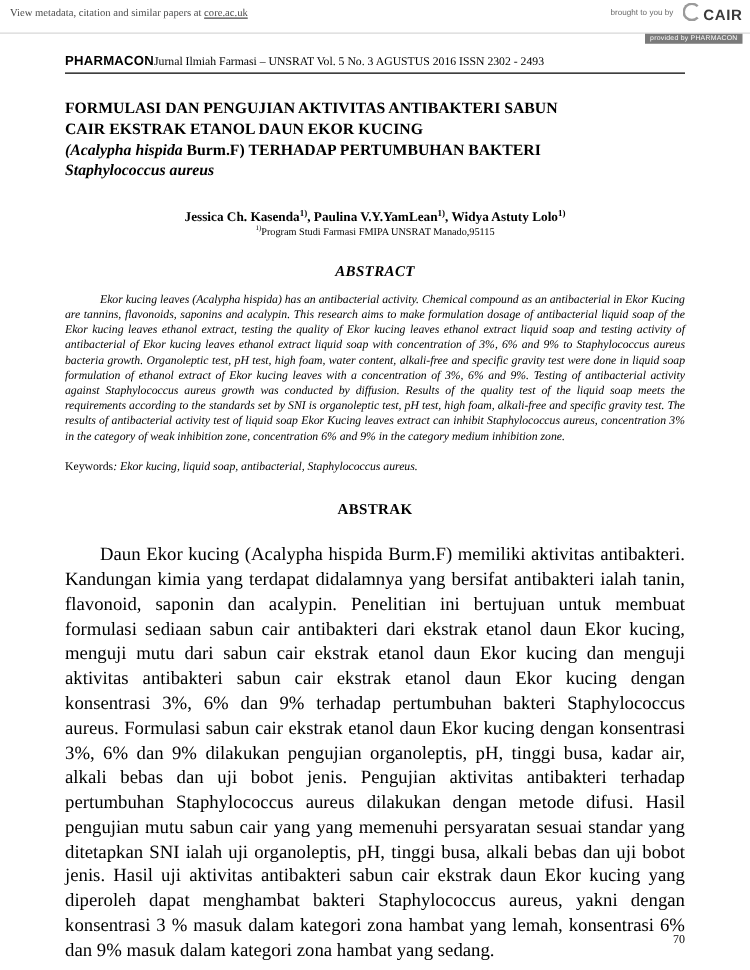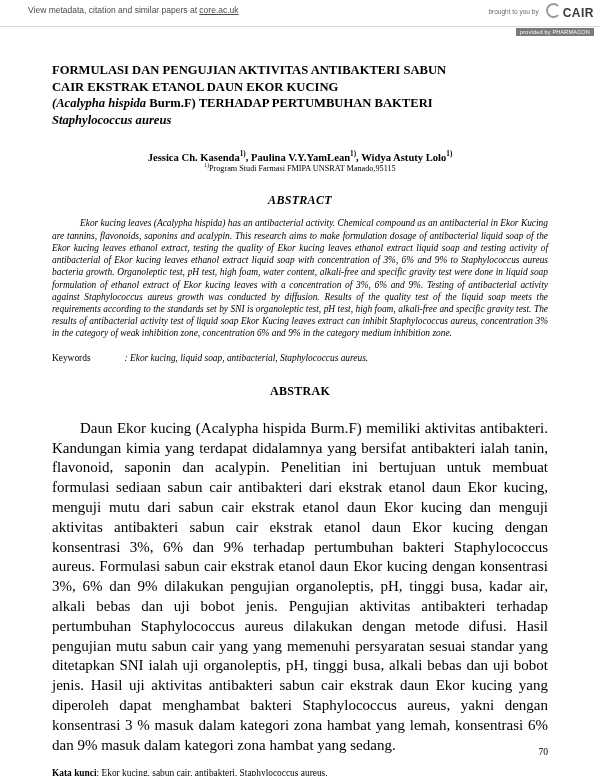--- a/index.html
+++ b/index.html
@@ -20,24 +20,23 @@
   .core-bar {
     position: relative;
     height: 26px;
     border-bottom: 1px solid #d8d8d8;
     background: #ffffff;
   }
   .core-meta {
     position: absolute;
     left: 8px;
     top: 5px;
-    font-family: Liberation Sans, sans-serif;
+    font-family: Liberation Serif, serif;
     font-size: 8.5px;
     color: #4a4a4a;
-    margin-left: 20px;
   }
   .core-meta a {
     color: #4a4a4a;
     text-decoration: underline;
   }
   .core-right {
     position: absolute;
     right: 6px;
     top: 1px;
     text-align: right;
@@ -171,38 +170,41 @@
     text-align: justify;
   }
   .kata-kunci b { font-weight: bold; }
 
   .page-number {
     position: absolute;
     right: 52px;
     bottom: 20px;
     font-size: 9.6px;
   }
-  i.it { font-style: italic; margin-left: 34px; }
+  i.it { font-style: italic; }
 </style>
 </head>
 <body>
 
 <div class="core-bar">
   <div class="core-meta">
     <span>View metadata, citation and similar papers at </span><a href="#">core.ac.uk</a>
   </div>
   <div class="core-right">
     <span class="core-brought">brought to you by</span>
     <span class="core-logo"><span class="core-circle"></span><span>CAIR</span></span>
     <div><span class="core-provided">provided by PHARMACON</span></div>
   </div>
 </div>
 
 <div class="page">
 
+  <div class="journal-head">
+    <span class="brand">PHARMACON</span><span class="rest">Jurnal Ilmiah Farmasi – UNSRAT  Vol. 5 No. 3 AGUSTUS 2016 ISSN 2302 - 2493</span>
+  </div>
 
   <div class="title-block">
     <div>FORMULASI DAN PENGUJIAN AKTIVITAS ANTIBAKTERI SABUN</div>
     <div>CAIR EKSTRAK ETANOL DAUN EKOR KUCING</div>
     <div><span class="italic">(Acalypha hispida </span><span>Burm.F) TERHADAP PERTUMBUHAN BAKTERI</span></div>
     <div class="italic">Staphylococcus aureus</div>
   </div>
 
   <div class="authors">
     Jessica Ch. Kasenda<sup>1)</sup>, Paulina V.Y.YamLean<sup>1)</sup>, Widya Astuty Lolo<sup>1)</sup>

